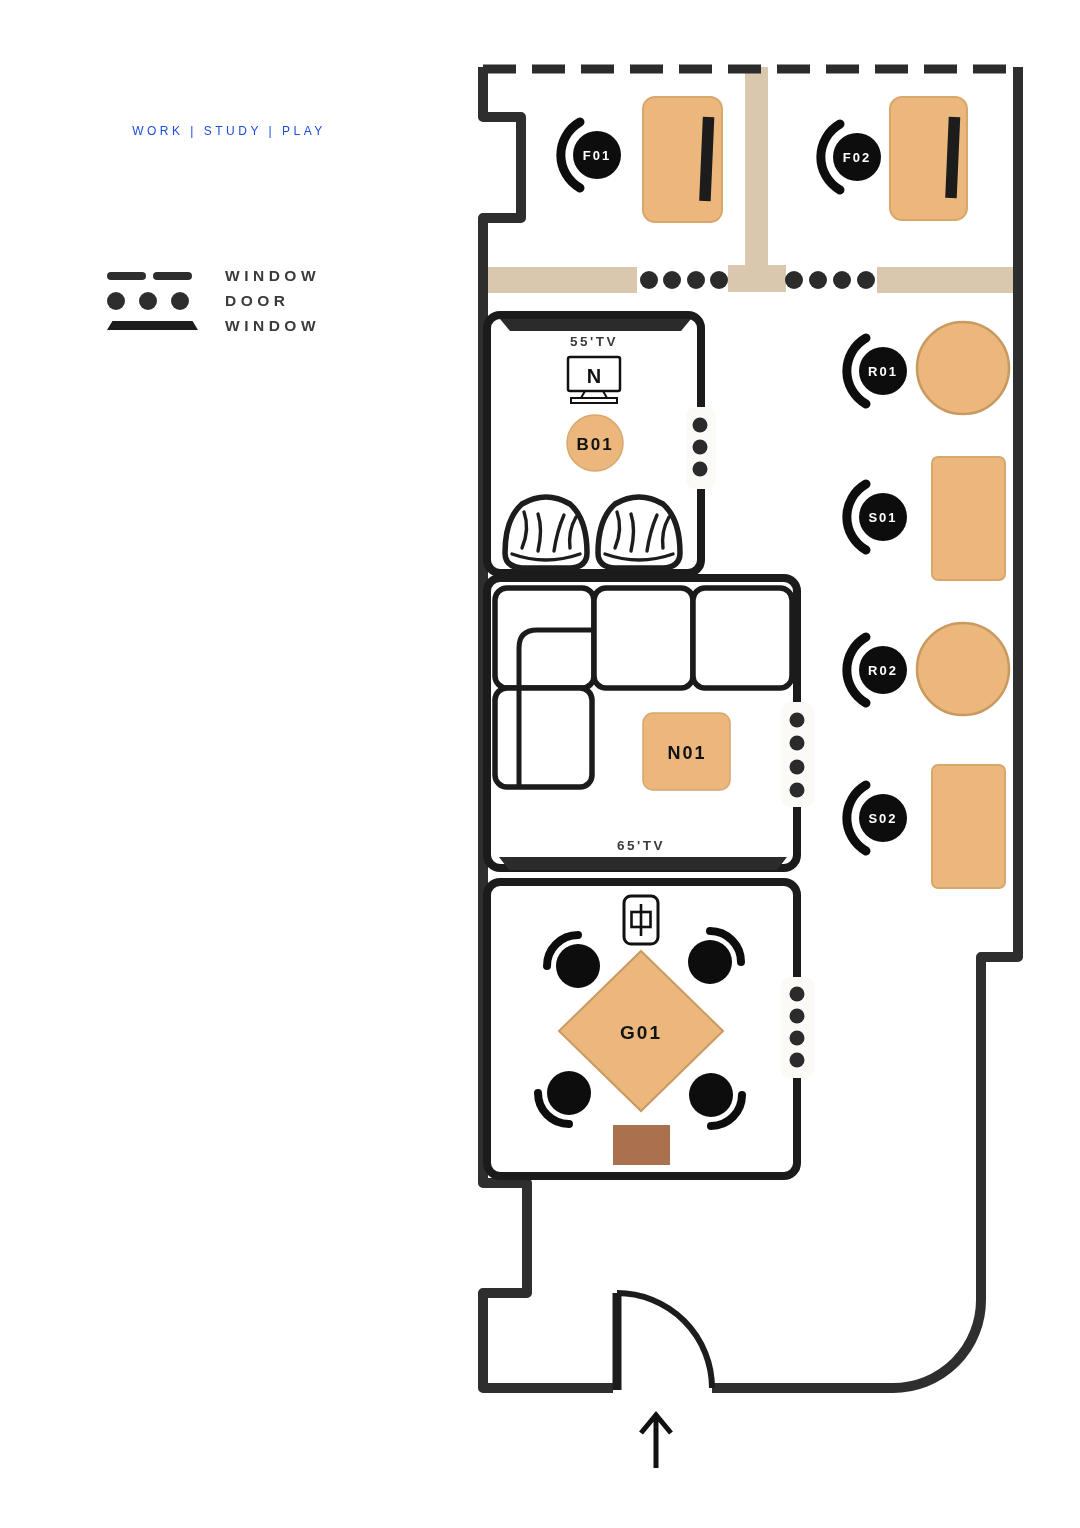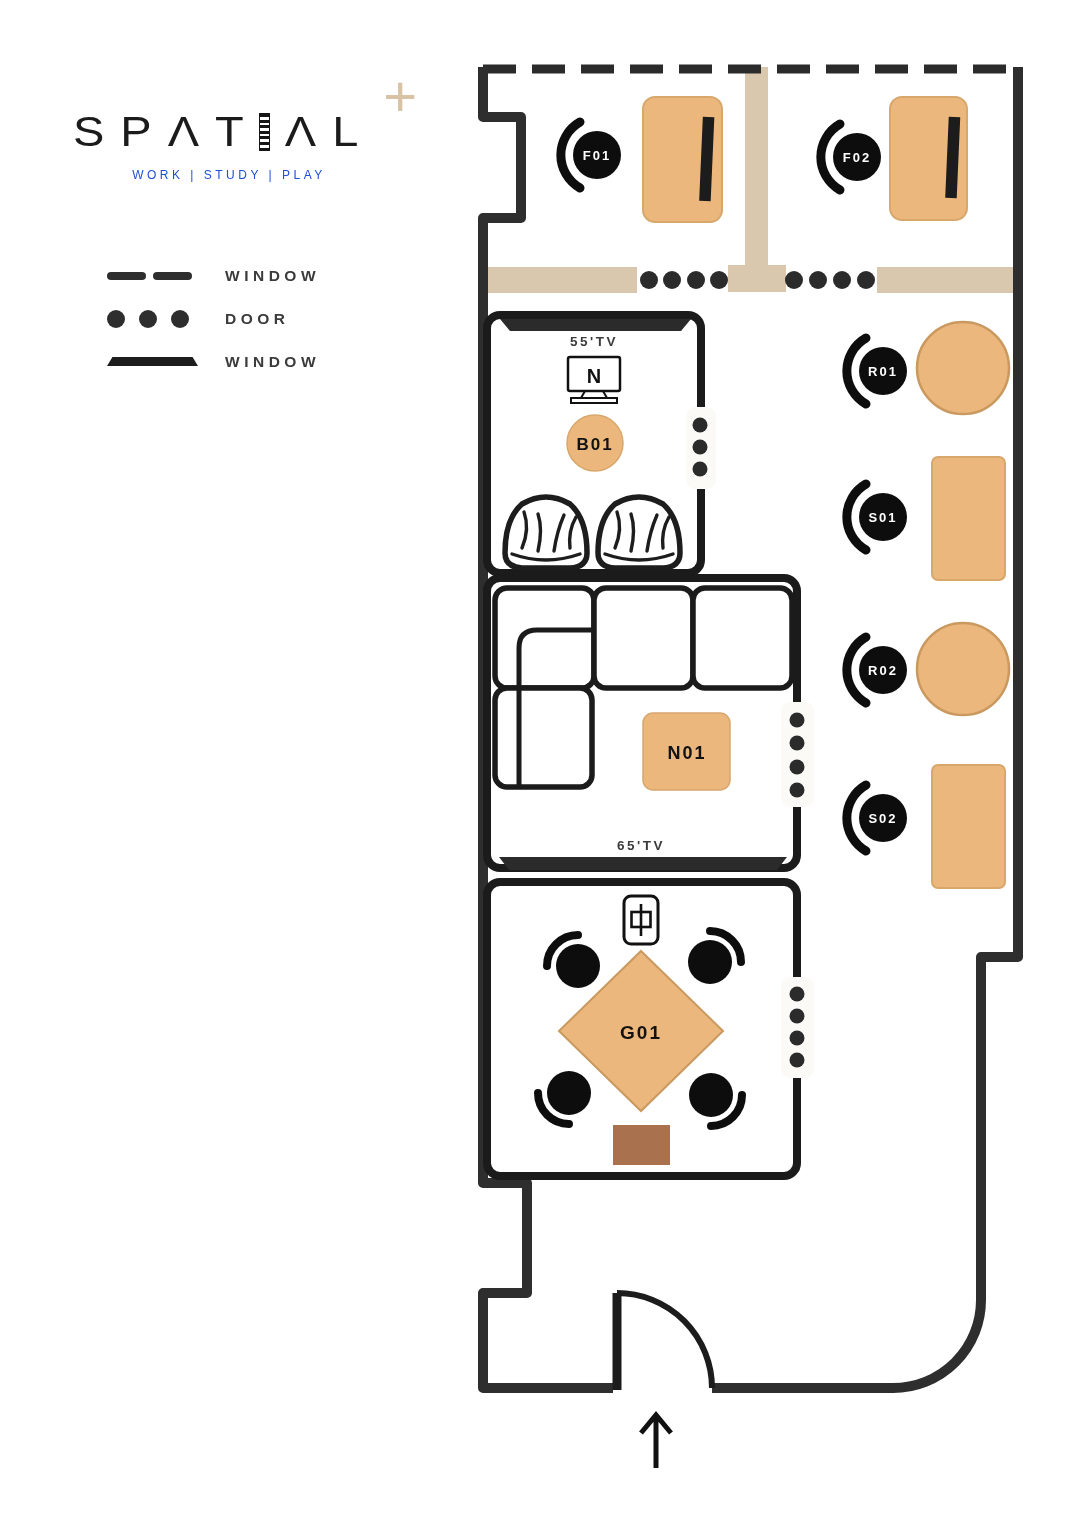--- a/index.html
+++ b/index.html
@@ -13,45 +13,39 @@
             letter-spacing:16px;white-space:nowrap;transform:scaleY(0.92);transform-origin:bottom;}
   .logo-ibar{display:inline-block;width:9px;height:36px;margin:0 16px 2px 0;
              background:repeating-linear-gradient(to bottom,#161616 0 3px,#ffffff 3px 5.6px);
              outline:1.5px solid #161616;}
   .logo-plus{position:absolute;right:-32px;top:-32px;font-size:58px;line-height:40px;
              font-weight:200;color:#d8c3a4;}
   .tagline{margin-top:16px;text-align:center;font-size:12px;letter-spacing:3.5px;
            color:#1d4ed8;font-weight:400;white-space:nowrap;}
 
   
-  .legend{position:absolute;left:107px;top:266px;display:flex;flex-direction:column;gap:24px;}
+  .legend{position:absolute;left:107px;top:266px;display:flex;flex-direction:column;gap:6px;}
   .legend-row{display:flex;align-items:center;height:19px;}
   .legend-symbol{width:91px;display:flex;align-items:center;}
   .legend-label{margin-left:27px;font-size:15.5px;font-weight:700;letter-spacing:4.5px;
                 color:#3b3b3b;white-space:nowrap;}
   .dash{width:39px;height:8px;border-radius:4px;background:#2e2e2e;}
   .dash + .dash{margin-left:7px;}
   .dot{width:18px;height:18px;border-radius:50%;background:#2e2e2e;}
   .dot + .dot{margin-left:14px;}
   .monitor-bar{width:91px;height:9px;background:#1d1d1d;
                clip-path:polygon(6% 0%,94% 0%,100% 100%,0% 100%);}
 
   .plan-svg{position:absolute;left:0;top:0;}
   svg text{font-family:"Liberation Sans", sans-serif;font-weight:700;}
 </style>
 </head>
 <body>
 
 <div class="logo">
-  <div class="wordmark-row">
-    <span class="wordmark">SPΛT</span>
-    <span class="logo-ibar"></span>
-    <span class="wordmark">ΛL</span>
-    <span class="logo-plus">+</span>
-  </div>
   <div class="tagline">WORK | STUDY | PLAY</div>
 </div>
 
 <div class="legend">
   <div class="legend-row">
     <div class="legend-symbol">
       <div class="dash"></div>
         <div class="dash"></div>
     </div>
     <span class="legend-label">WINDOW</span>

